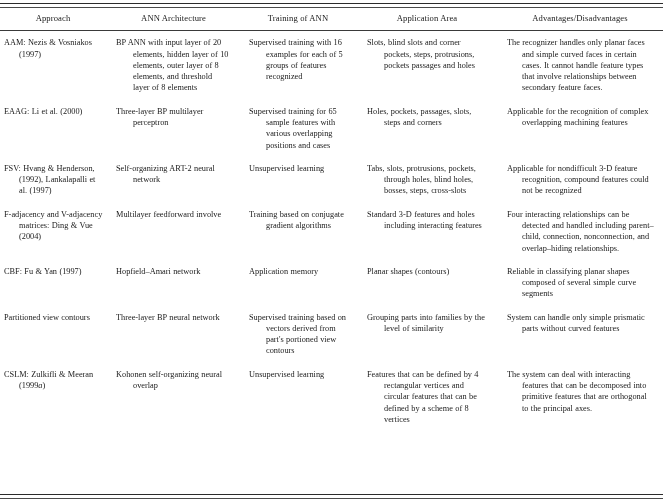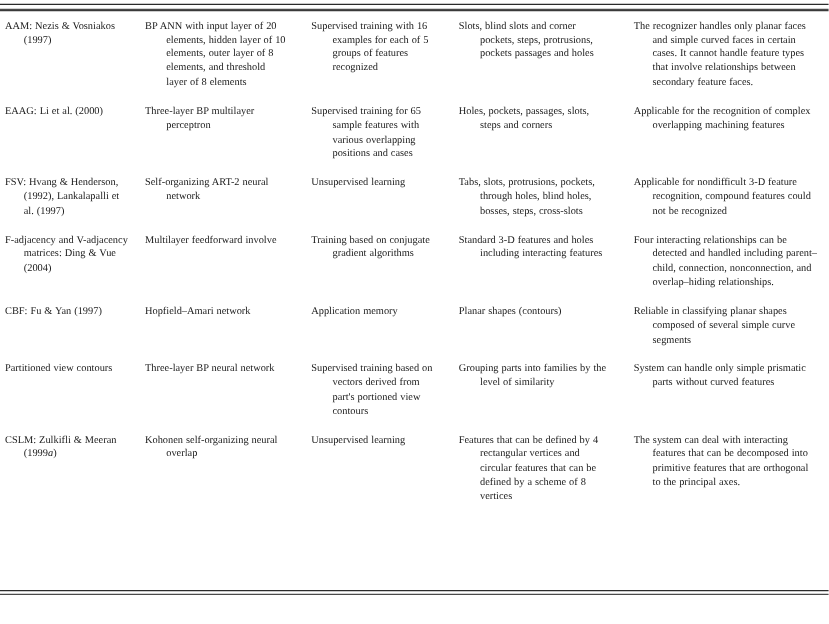--- a/index.html
+++ b/index.html
@@ -101,20 +101,38 @@
 
   .ital { font-style: italic; }
 </style>
 </head>
 <body>
 
 <div class="table-wrap">
 
   <div class="rule-top"></div>
 
+  <table class="tbl">
+    <colgroup>
+      <col class="c0">
+        <col class="c1">
+        <col class="c2">
+        <col class="c3">
+        <col class="c4">
+    </colgroup>
+    <thead>
+      <tr>
+        <th class="h-approach">Approach</th>
+        <th class="h-arch">ANN Architecture</th>
+        <th class="h-train">Training of ANN</th>
+        <th class="h-app">Application Area</th>
+        <th class="h-adv">Advantages/Disadvantages</th>
+      </tr>
+    </thead>
+  </table>
 
   <div class="rule-mid"></div>
 
   <table class="tbl">
     <colgroup>
       <col class="c0">
         <col class="c1">
         <col class="c2">
         <col class="c3">
         <col class="c4">

